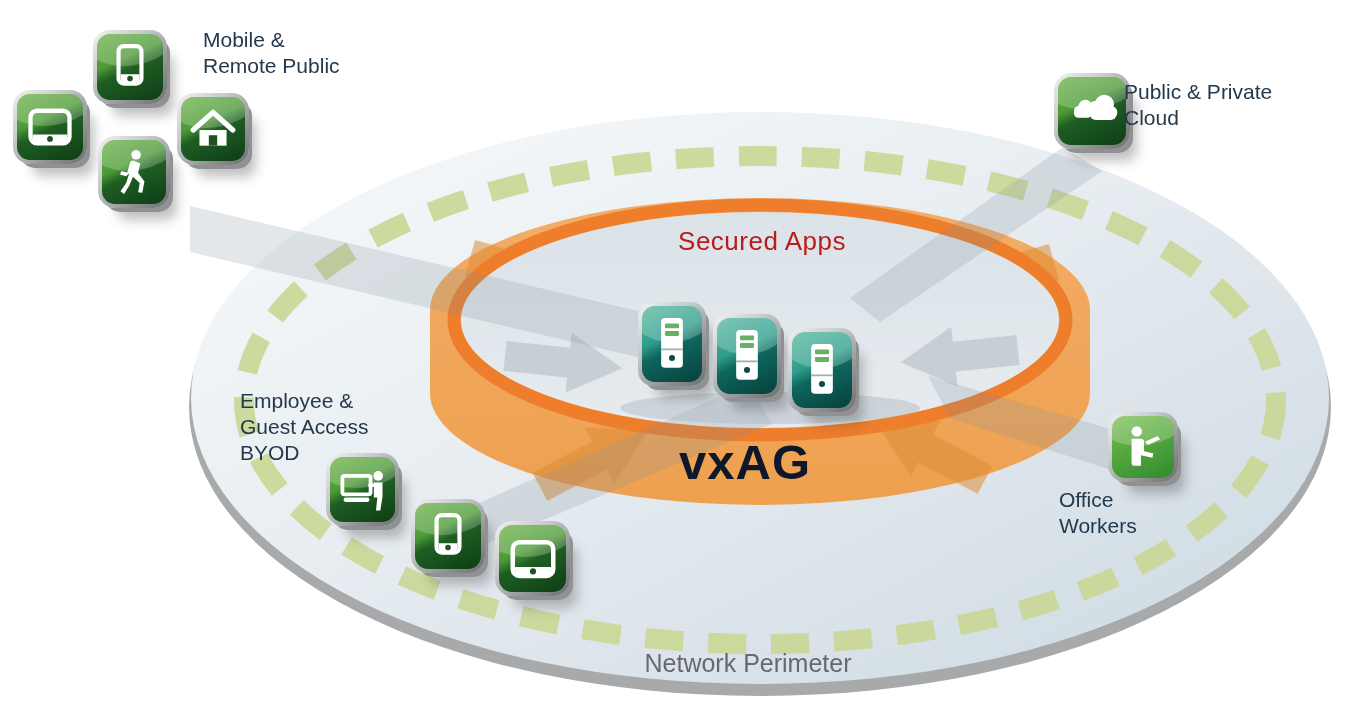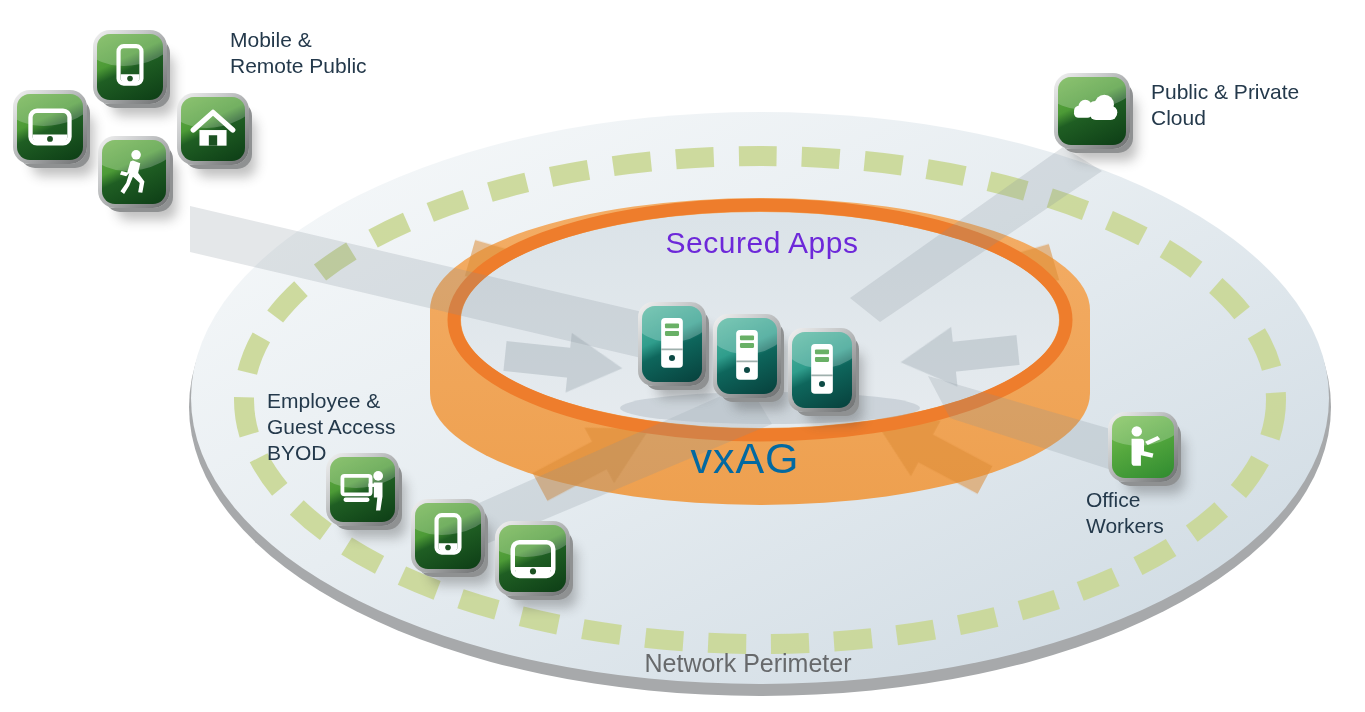--- a/index.html
+++ b/index.html
@@ -14,23 +14,23 @@
   .cube .face{position:absolute;inset:4px;border-radius:13px;overflow:hidden;}
   .face.green{background:linear-gradient(155deg,#6cb248 0%,#4c9a36 38%,#1f5e23 52%,#0d3d16 100%);}
   .face.teal{background:linear-gradient(155deg,#55b8a0 0%,#2f9d8c 40%,#0e665c 55%,#07403c 100%);}
   .face.brightgreen{background:linear-gradient(155deg,#7cc153 0%,#55a83e 45%,#2f8b30 100%);}
   .face::after{content:"";position:absolute;left:-25%;top:-58%;width:155%;height:105%;
                border-radius:50%;background:rgba(255,255,255,.22);transform:rotate(-12deg);}
   .glyph{position:absolute;left:50%;top:50%;transform:translate(-50%,-50%);}
 
   
   .label{position:absolute;font-size:21px;line-height:26px;color:#24394b;}
-  .label span{display:block;margin-left:27px;}
-  .secured-apps{position:absolute;font-size:30px;color:#6d28d9;letter-spacing:.5px;}
-  .vxag{position:absolute;font-size:43px;font-weight:normal;color:#0369a1;letter-spacing:1px;}
+  .label span{display:block;}
+  .secured-apps{position:absolute;font-size:26px;color:#b91c1c;letter-spacing:.5px;}
+  .vxag{position:absolute;font-size:49px;font-weight:bold;color:#0f172a;letter-spacing:1px;}
   .net-perim{position:absolute;font-size:25px;color:#67696b;margin-top:8px;}
 </style>
 </head>
 <body>
 
 <svg id="scene" width="1365" height="712" viewBox="0 0 1365 712">
   <defs>
     <linearGradient id="floorGrad" x1="0" y1="0" x2="1" y2="1">
       <stop offset="0" stop-color="#f8fafb"></stop>
       <stop offset="0.45" stop-color="#e7edf1"></stop>

